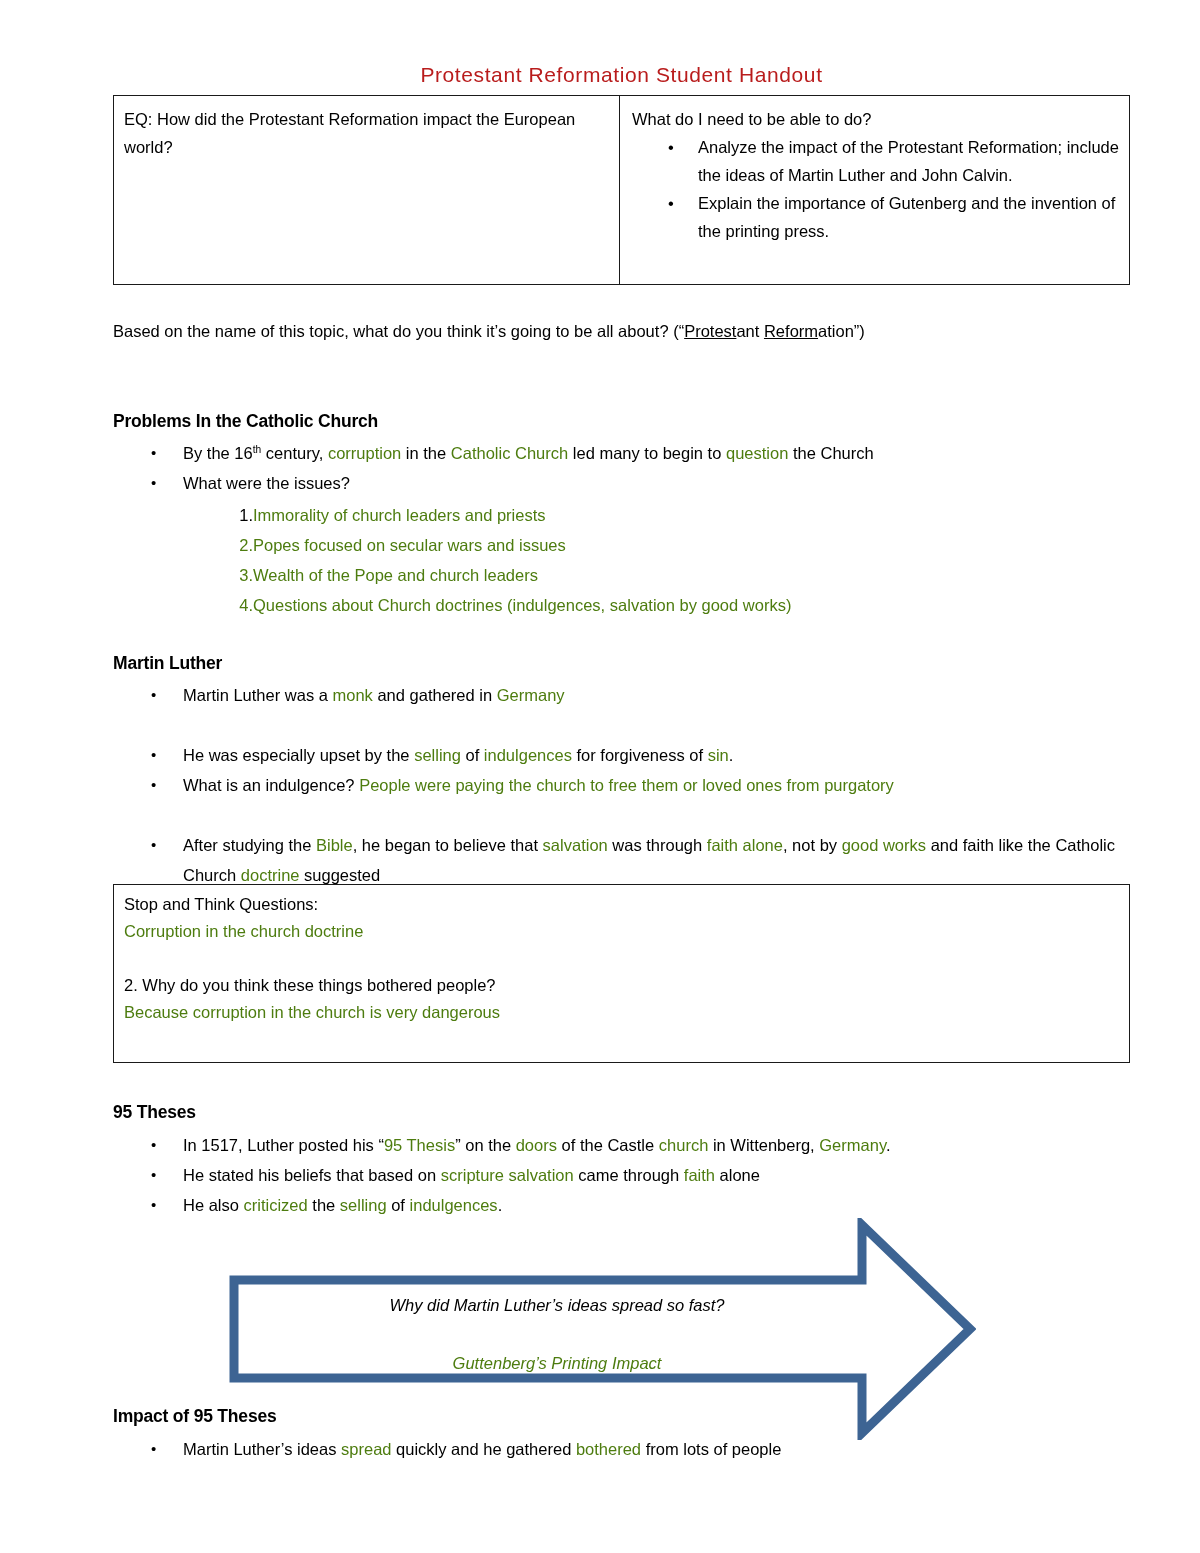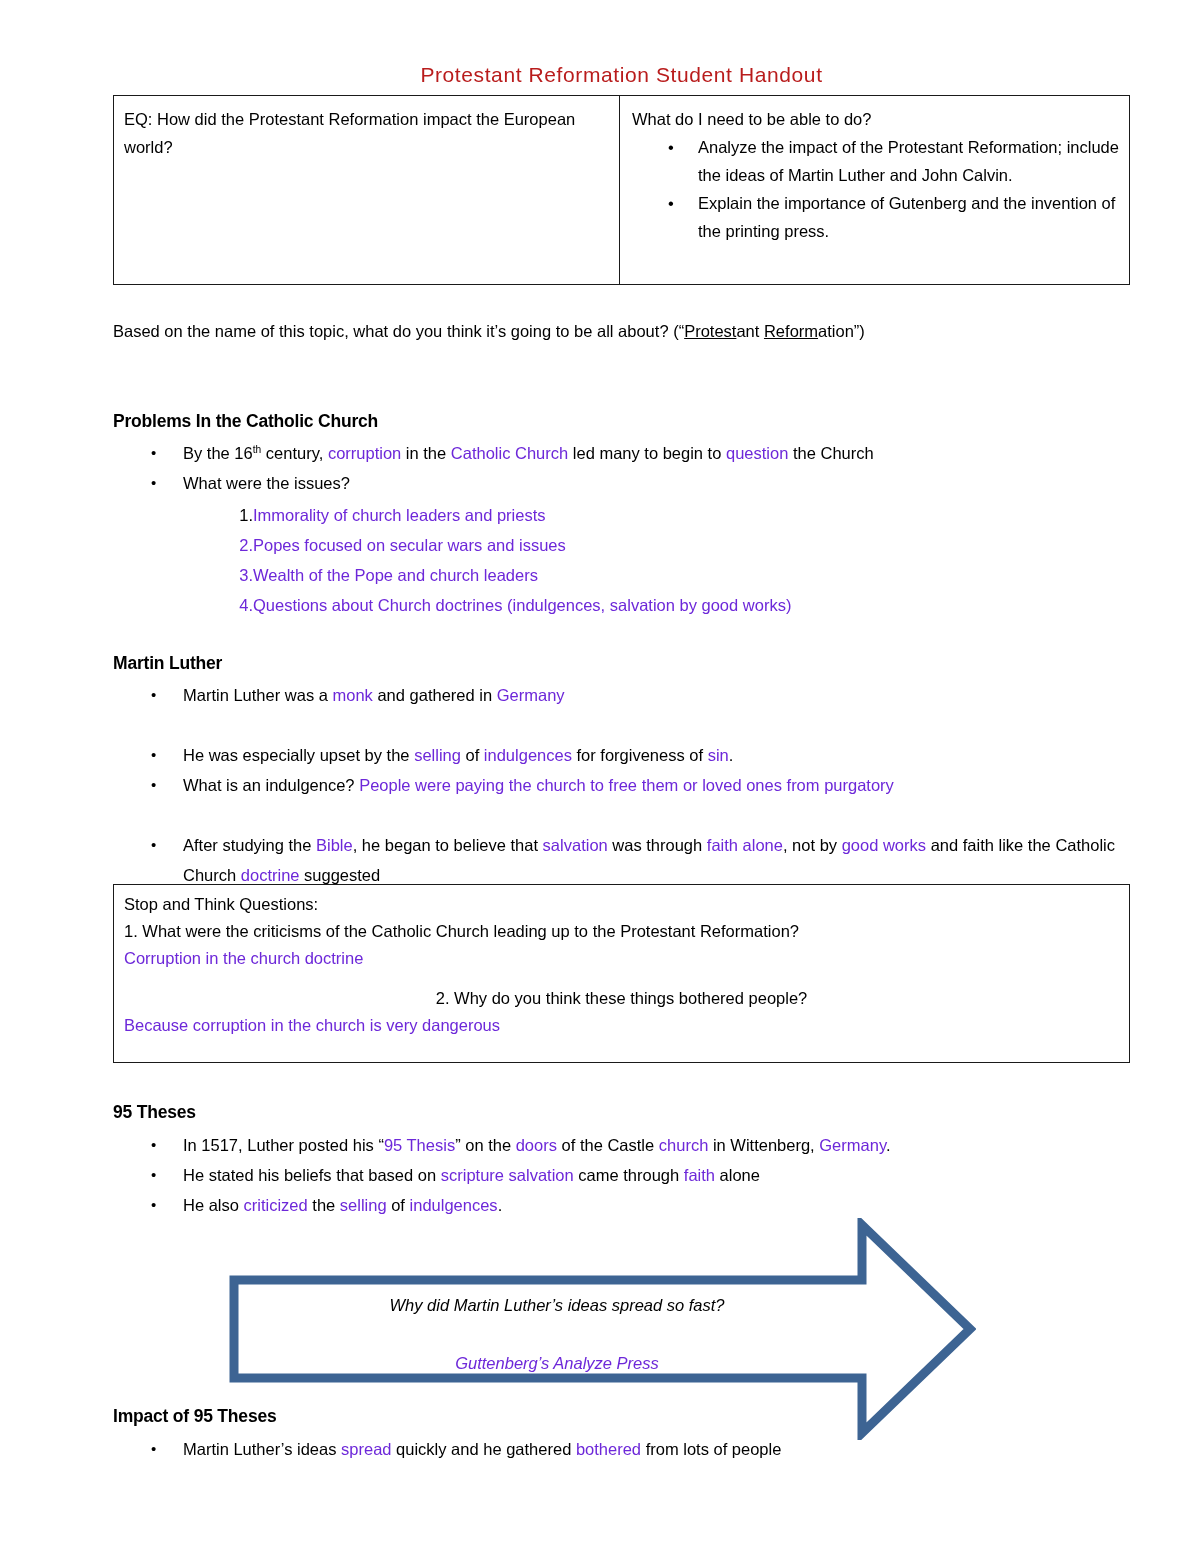--- a/index.html
+++ b/index.html
@@ -141,40 +141,40 @@
     line-height: 30px;
     padding-left: 140px;
   }
   .nlist > li > .num {
     position: absolute;
     left: 140px;
     top: 0;
     transform: translateX(-100%);
   }
 
-  .red { color: #6d28d9; }
+  .red { color: #4d7c0f; }
   sup { font-size: 0.62em; vertical-align: super; line-height: 0; }
 
   
   .stop-box {
     position: absolute;
     left: 113px;
     top: 884px;
     width: 1017px;
     height: 179px;
     border: 1.5px solid #1a1a1a;
     box-sizing: border-box;
     padding: 6px 10px 15px 10px;
   }
   .stop-box p {
     margin: 0;
     font-size: 16.5px;
     line-height: 27px;
   }
-  .stop-box p.gap { margin-top: 13px; text-align: center; }
+  .stop-box p.gap { margin-top: 27px; }
 
   
   .arrow-wrap {
     position: absolute;
     left: 228px;
     top: 1218px;
     width: 748px;
     height: 222px;
   }
   .arrow-wrap svg { display: block; }
@@ -267,21 +267,20 @@
       <span><span>What is an indulgence? </span><span class="red">People were paying the church to free them or loved ones from purgatory</span></span>
     </li>
     <li class="spaced">
       <span class="b-dot">•</span>
       <span><span>After studying the </span><span class="red">Bible</span><span>, he began to believe that </span><span class="red">salvation</span><span> was through </span><span class="red">faith alone</span><span>, not by </span><span class="red">good works</span><span> and faith like the Catholic Church </span><span class="red">doctrine</span><span> suggested</span></span>
     </li>
   </ul>
 
   <div class="stop-box">
     <p>Stop and Think Questions:</p>
-    <p>1. What were the criticisms of the Catholic Church leading up to the Protestant Reformation?</p>
     <p class="red">Corruption in the church doctrine</p>
     <p class="gap">2. Why do you think these things bothered people?</p>
     <p class="red">Because corruption in the church is very dangerous</p>
   </div>
 
   <div class="sec-head" style="top:1100px;">95 Theses</div>
   <ul class="blist" style="top:1130px;">
     <li>
       <span class="b-dot">•</span>
       <span><span>In 1517, Luther posted his “</span><span class="red">95 Thesis</span><span>” on the </span><span class="red">doors</span><span> of the Castle </span><span class="red">church</span><span> in Wittenberg, </span><span class="red">Germany</span><span>.</span></span>
@@ -296,21 +295,21 @@
     </li>
   </ul>
 
   <div class="arrow-wrap">
     <svg width="748" height="222" viewBox="0 0 748 222" xmlns="http://www.w3.org/2000/svg">
       <polygon points="6,62 634,62 634,7 742,111 634,215 634,160 6,160" fill="#ffffff" stroke="#3D6493" stroke-width="9" stroke-linejoin="miter"></polygon>
     </svg>
   </div>
   <div class="arrow-text">
     <div>Why did Martin Luther’s ideas spread so fast?</div>
-    <div class="line2 red">Guttenberg’s Analyze Press</div>
+    <div class="line2 red">Guttenberg’s Printing Impact</div>
   </div>
 
   <div class="sec-head" style="top:1404px;">Impact of 95 Theses</div>
   <ul class="blist" style="top:1434px;">
     <li>
       <span class="b-dot">•</span>
       <span><span>Martin Luther’s ideas </span><span class="red">spread</span><span> quickly and he gathered </span><span class="red">bothered</span><span> from lots of people</span></span>
     </li>
   </ul>
 

